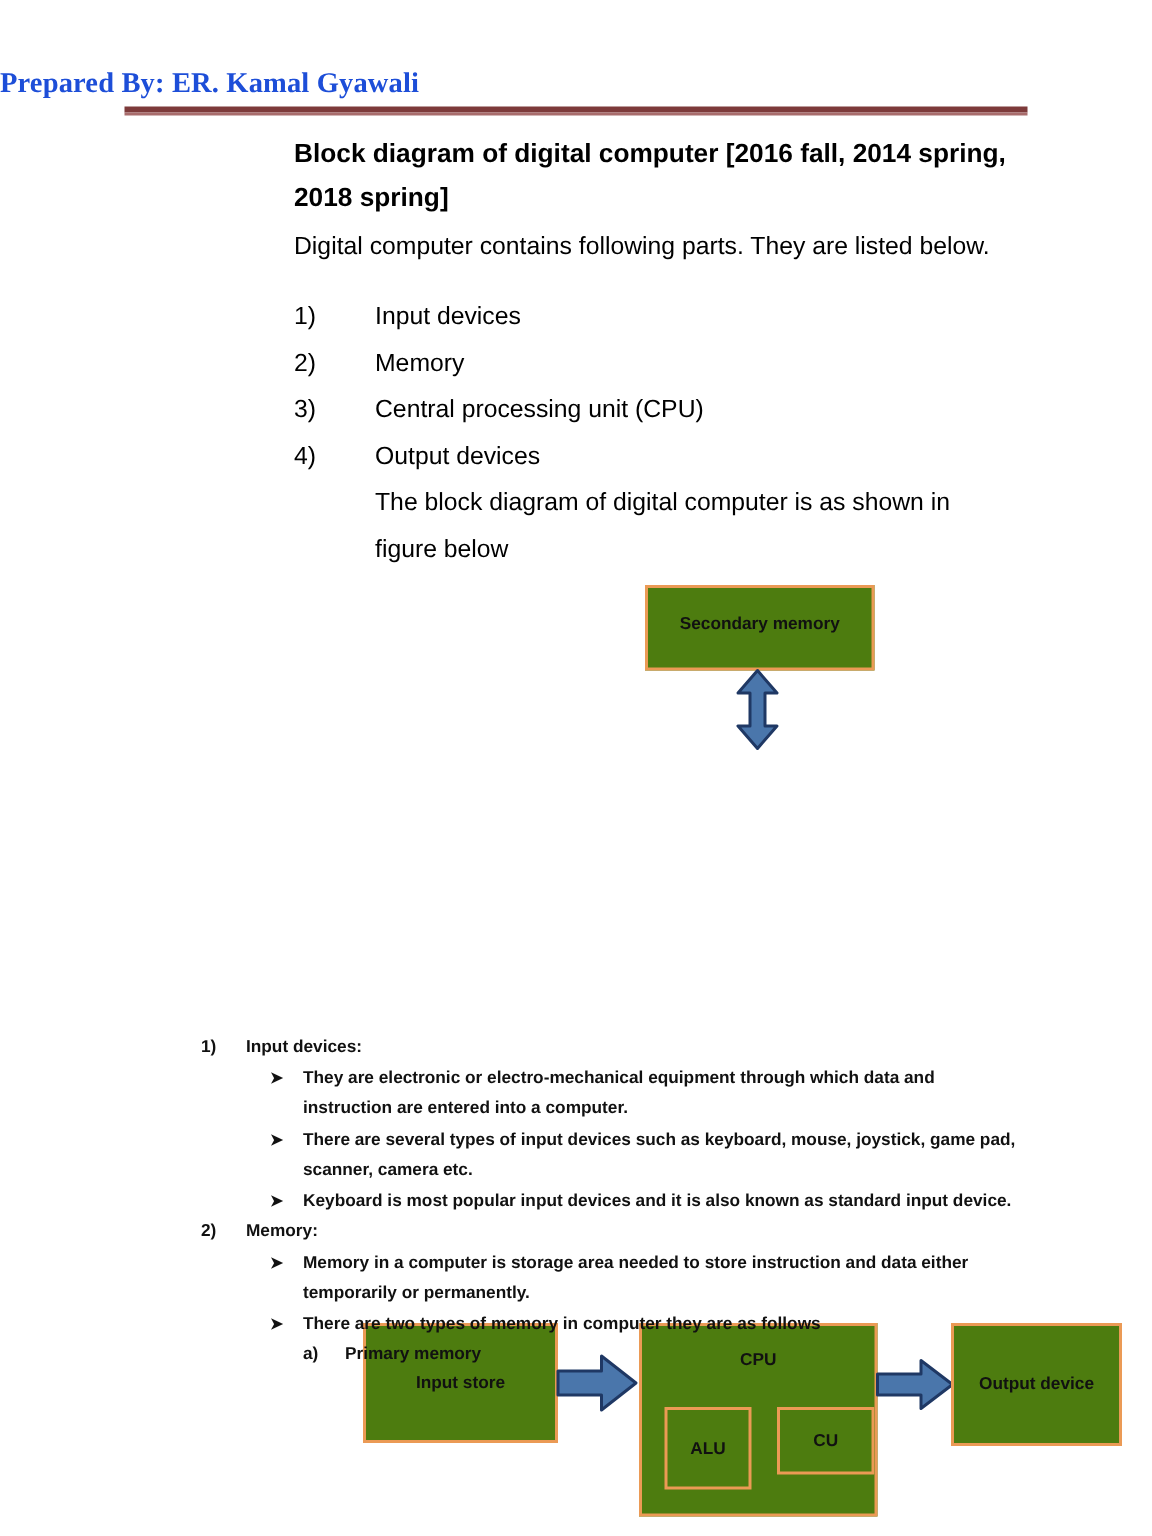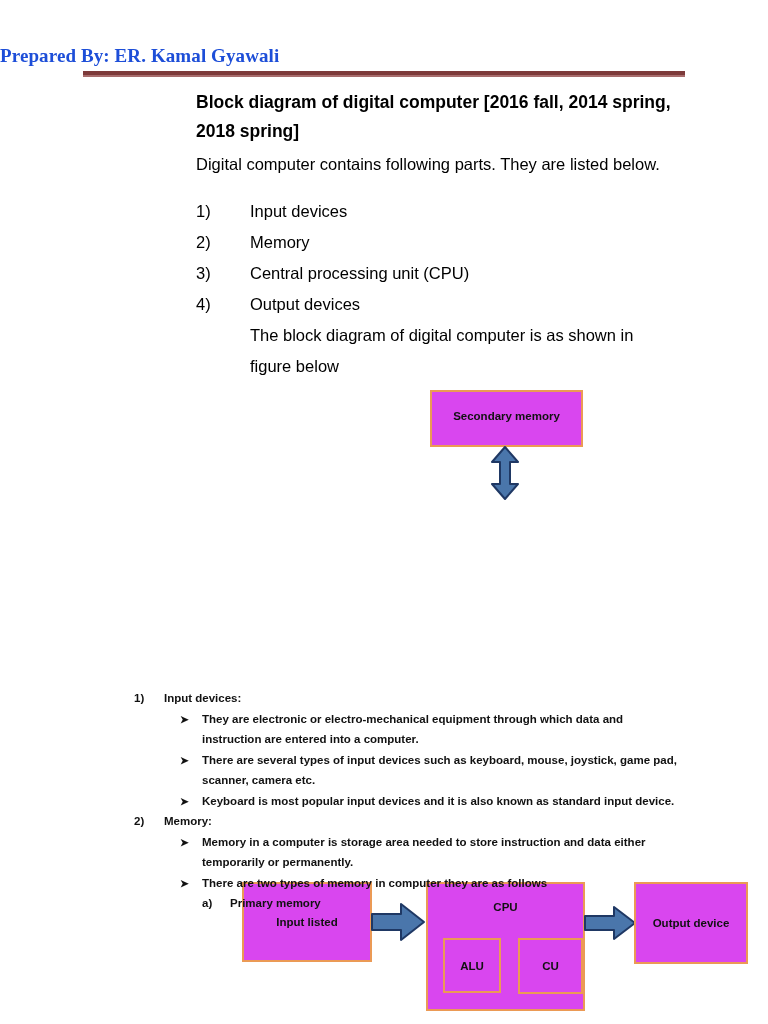--- a/index.html
+++ b/index.html
@@ -94,21 +94,21 @@
   .diagram {
     position: absolute;
     left: 0;
     top: 386px;
     width: 768px;
     height: 300px;
   }
   .obox {
     position: absolute;
     border: 2px solid #eb9a55;
-    background: #d946ef;
+    background: #4d7c0f;
     box-sizing: border-box;
     font-size: 11.5px;
     font-weight: bold;
     color: #111111;
   }
   .obox .lbl {
     position: absolute;
     left: 0; right: 0;
     text-align: center;
   }
@@ -129,21 +129,21 @@
     left: 426px; top: 496px;
     width: 159px; height: 129px;
   }
   #box-cpu .lbl { top: 17px; }
   #box-alu {
     left: 443px; top: 552px;
     width: 58px; height: 55px;
   }
   #box-cu {
     left: 518px; top: 552px;
-    width: 65px; height: 56px;
+    width: 65px; height: 45px;
   }
   
   #box-input .lbl, #box-output .lbl,
   #box-alu .lbl, #box-cu .lbl {
     top: 50%;
     transform: translateY(-50%);
   }
   .arrow-svg {
     position: absolute;
     overflow: visible;
@@ -235,21 +235,21 @@
 
   <div class="obox" id="box-secondary">
     <span class="lbl">Secondary memory</span>
   </div>
 
   <svg class="arrow-svg" id="arrow-vertical" width="32" height="56" viewBox="0 0 32 56">
     <polygon points="16,2 29,17 21,17 21,39 29,39 16,54 3,39 11,39 11,17 3,17" fill="#4a76ab" stroke="#1f3864" stroke-width="2" stroke-linejoin="round"></polygon>
   </svg>
 
   <div class="obox" id="box-input">
-    <span class="lbl">Input listed</span>
+    <span class="lbl">Input store</span>
   </div>
 
   <svg class="arrow-svg" id="arrow-in" width="56" height="42" viewBox="0 0 56 42">
     <polygon points="2,13 31,13 31,3 54,21 31,39 31,29 2,29" fill="#4a76ab" stroke="#1f3864" stroke-width="2" stroke-linejoin="round"></polygon>
   </svg>
 
   <div class="obox" id="box-cpu">
     <span class="lbl">CPU</span>
   </div>
 

